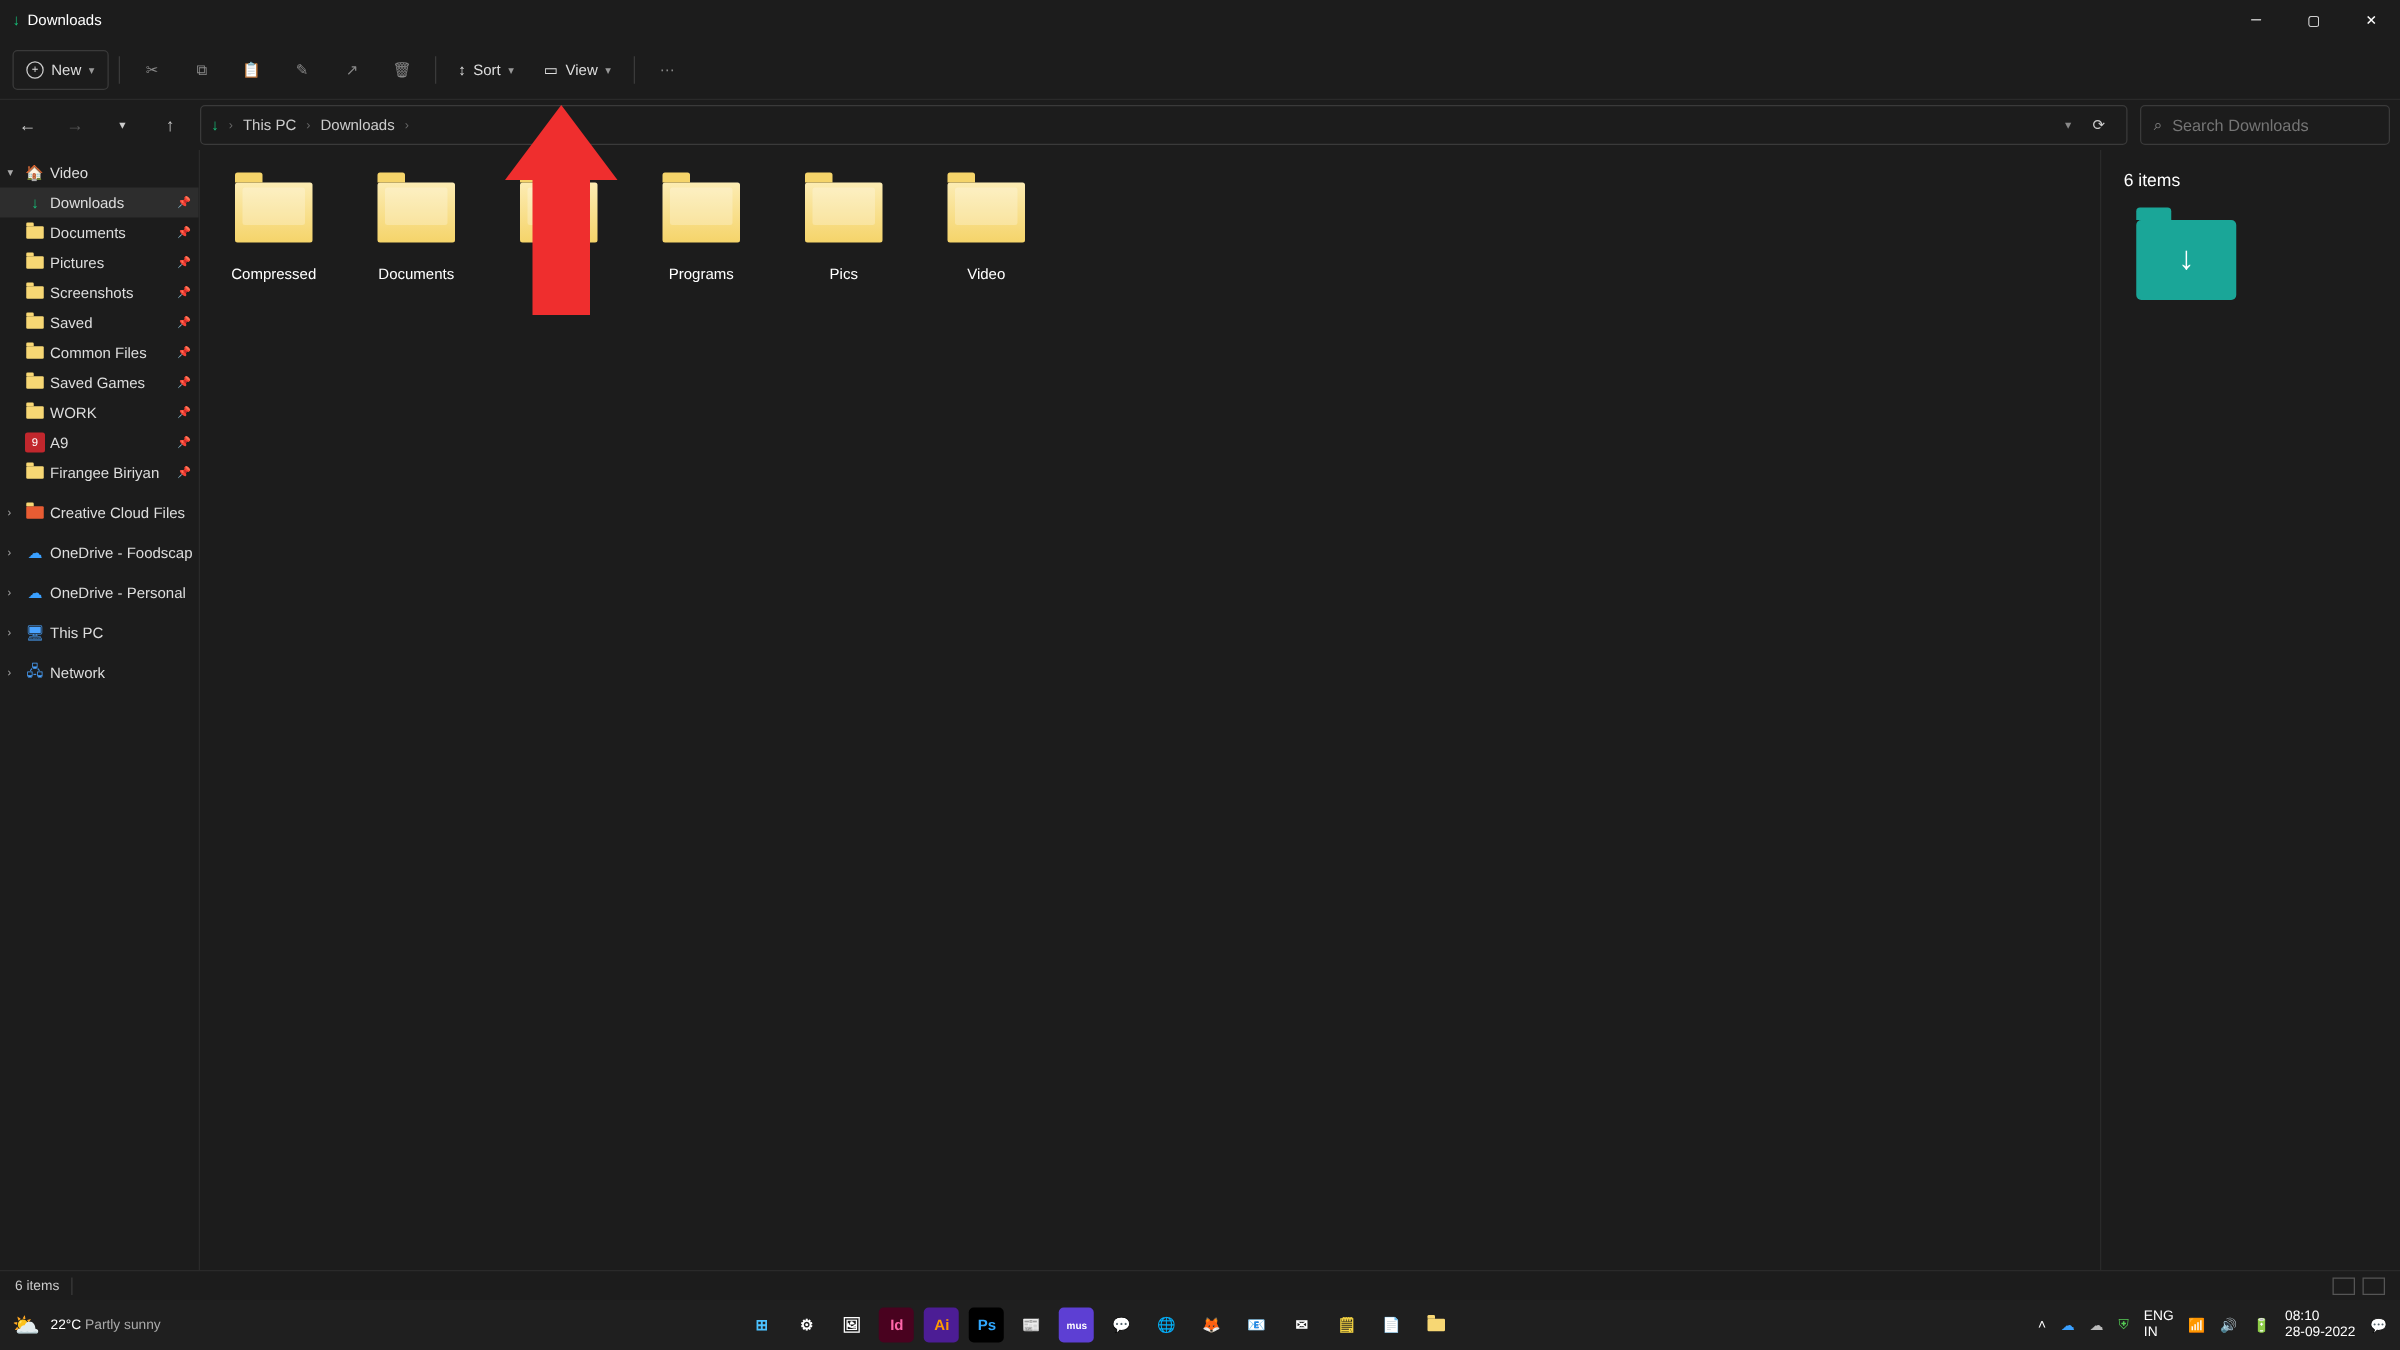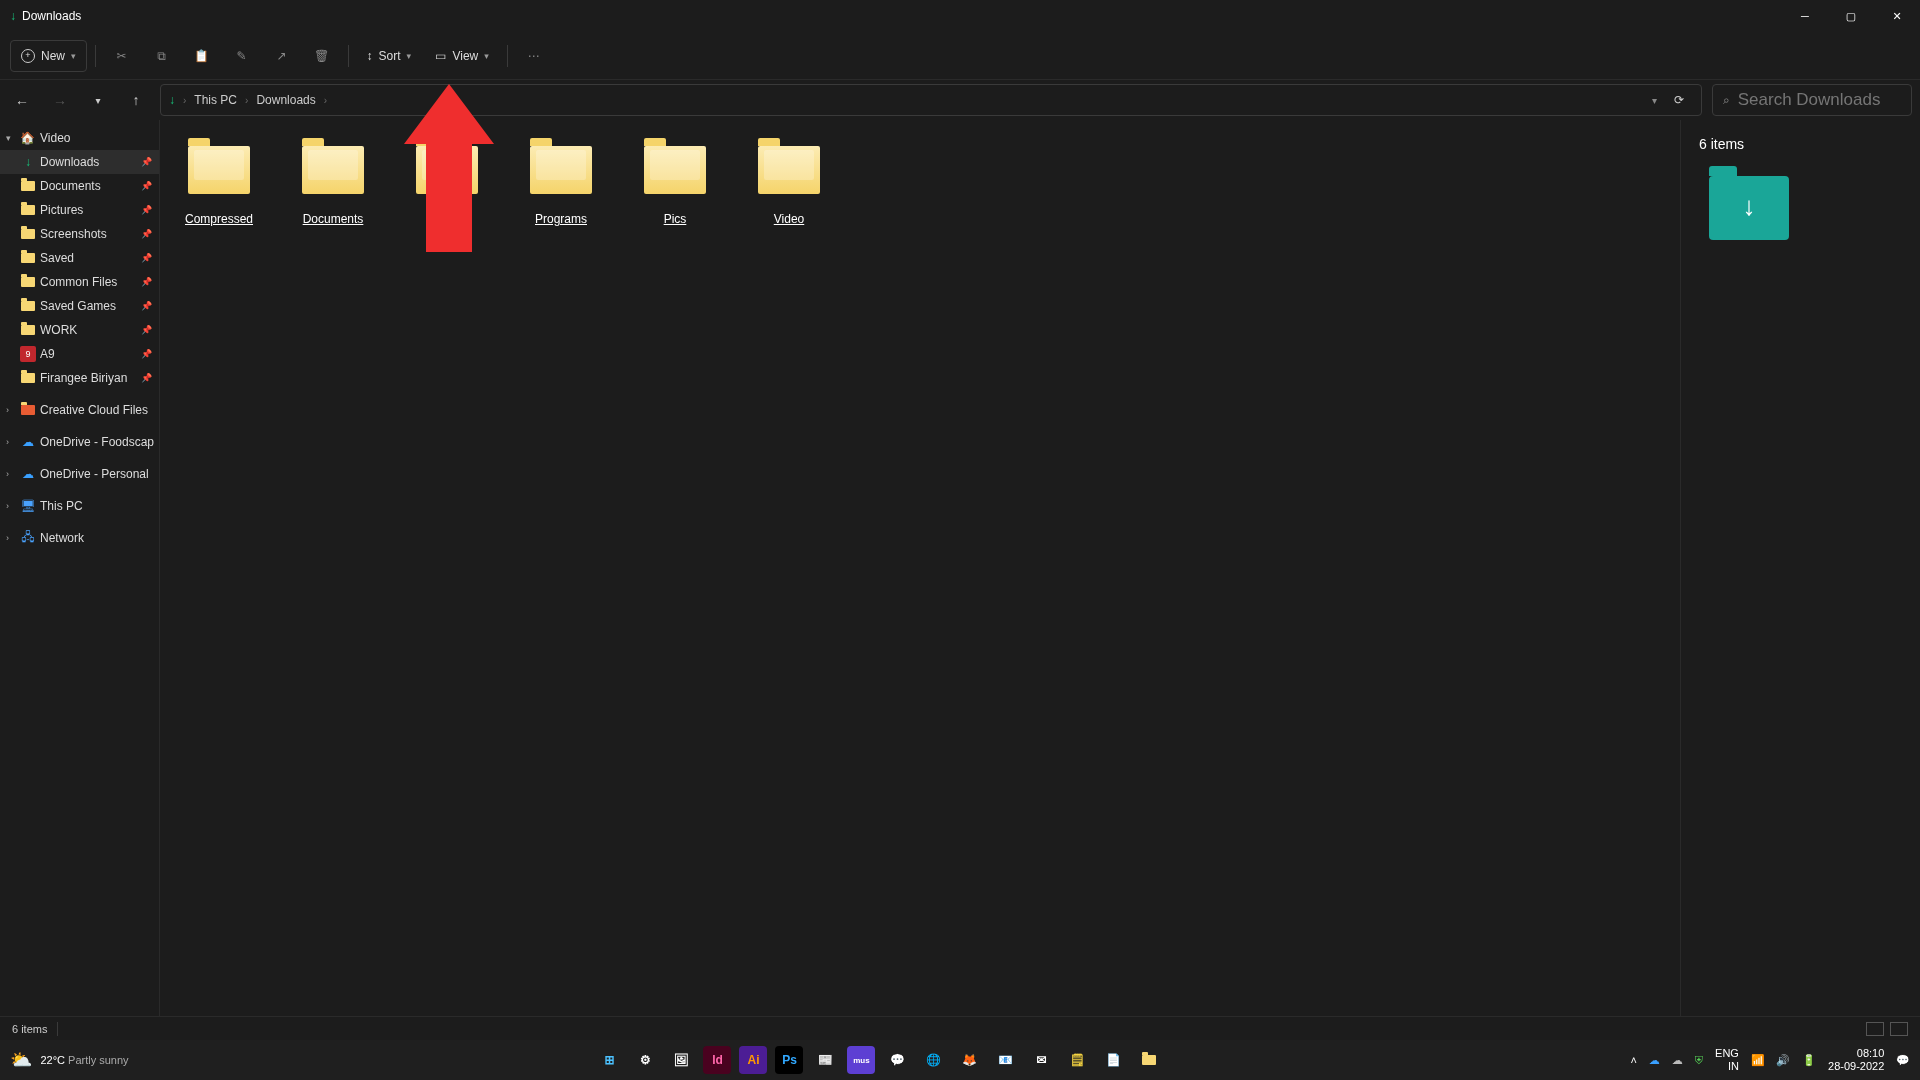--- a/index.html
+++ b/index.html
@@ -19,34 +19,34 @@
   .plus-circ { width:14px; height:14px; border:1px solid #ccc; border-radius:50%; display:flex; align-items:center; justify-content:center; font-size:9px; line-height:1; }
   
   .navbar { height:40px; display:flex; align-items:center; padding:0 8px; gap:10px; }
   .nav-btn { width:28px; height:28px; display:flex; align-items:center; justify-content:center; color:#ccc; font-size:14px; border-radius:4px; }
   .addr { flex:1; height:32px; border:1px solid #3a3a3a; border-radius:4px; display:flex; align-items:center; padding:0 8px; gap:8px; font-size:12px; color:#ccc; }
   .addr .crumb { display:flex; align-items:center; gap:6px; }
   .addr .sep { color:#666; font-size:10px; }
   .addr-spacer { flex:1; }
   .refresh { width:28px; color:#ccc; display:flex; align-items:center; justify-content:center; }
   .search { width:200px; height:32px; border:1px solid #3a3a3a; border-radius:4px; display:flex; align-items:center; padding:0 10px; gap:8px; font-size:12px; }
-  .search input { background:transparent; border:none; outline:none; color:#ccc; font-size:17px; width:100%; }
+  .search input { background:transparent; border:none; outline:none; color:#ccc; font-size:13px; width:100%; }
   
   .body { display:flex; height:calc(100% - 32px - 48px - 40px - 24px - 40px); }
   .sidebar { width:160px; overflow-y:auto; border-right:1px solid #2a2a2a; padding-top:6px; }
   .tree-item { height:24px; display:flex; align-items:center; font-size:12px; color:#ddd; padding-left:6px; gap:4px; white-space:nowrap; }
   .tree-item.sub { padding-left:20px; }
   .tree-item.sel { background:#2d2d2d; }
   .tree-item .chev { width:10px; font-size:9px; color:#aaa; }
   .tree-item .ico { width:16px; height:16px; display:flex; align-items:center; justify-content:center; font-size:12px; }
   .pin { margin-left:auto; margin-right:6px; color:#666; font-size:9px; }
   .folder-ico { width:14px; height:10px; background:#f7d774; position:relative; border-radius:1px; }
   .folder-ico::before { content:""; position:absolute; top:-3px; left:0; width:6px; height:3px; background:#f7d774; border-radius:1px 1px 0 0; }
   .cloud-ico { color:#3aa0ff; }
-  .main { flex:1; display:flex; flex-wrap:wrap; align-content:flex-start; padding:12px 4px; gap:4px; position:relative;text-decoration:underline; }
+  .main { flex:1; display:flex; flex-wrap:wrap; align-content:flex-start; padding:12px 4px; gap:4px; position:relative; }
   .folder-tile { width:110px; height:110px; display:flex; flex-direction:column; align-items:center; justify-content:flex-start; padding-top:14px; font-size:12px; text-align:center; }
   .big-folder { width:62px; height:48px; background:linear-gradient(180deg,#fcecb3,#f5d46a); border-radius:2px; position:relative; margin-bottom:18px; }
   .big-folder::before { content:""; position:absolute; top:-8px; left:0; width:22px; height:8px; background:#f5d46a; border-radius:2px 2px 0 0; }
   .big-folder::after { content:""; position:absolute; top:4px; left:6px; right:6px; height:30px; background:#fff; border-radius:2px; opacity:0.25; }
   .details { width:240px; border-left:1px solid #2a2a2a; padding:16px 18px; }
   .details-title { font-size:14px; margin-bottom:24px; }
   .details-icon { width:80px; height:64px; background:#1aa698; border-radius:4px; position:relative; margin-left:10px; }
   .details-icon::before { content:""; position:absolute; top:-10px; left:0; width:28px; height:10px; background:#1aa698; border-radius:3px 3px 0 0; }
   .details-icon .arr { position:absolute; top:50%; left:50%; transform:translate(-50%,-55%); color:#fff; font-size:26px; }
   
@@ -57,21 +57,21 @@
   
   .red-arrow { position:absolute; left:404px; top:84px; width:90px; height:170px; pointer-events:none; z-index:50; }
   .red-arrow-head { width:0; height:0; border-left:45px solid transparent; border-right:45px solid transparent; border-bottom:60px solid #ef2e2e; }
   .red-arrow-shaft { width:46px; height:108px; background:#ef2e2e; margin:0 auto; }
   
   .taskbar { position:absolute; bottom:0; left:0; right:0; height:40px; background:#1f1f1f; display:flex; align-items:center; padding:0 10px; }
   .tb-left { display:flex; align-items:center; gap:8px; font-size:11px; }
   .tb-center { flex:1; display:flex; align-items:center; justify-content:center; gap:8px; }
   .tb-app { width:28px; height:28px; border-radius:4px; display:flex; align-items:center; justify-content:center; font-size:12px; font-weight:bold; }
   .tb-right { display:flex; align-items:center; gap:12px; font-size:11px; }
-  .tb-right .col { display:flex; flex-direction:column; align-items:flex-end; line-height:1.15; }
+  .tb-right .col { display:flex; flex-direction:column; line-height:1.15; }
   .weather-ico { font-size:18px; }
 </style>
 </head>
 <body>
 
 <div class="titlebar">
   <div class="titlebar-left">
     <span class="dl-icon">↓</span>
     <span>Downloads</span>
   </div>

